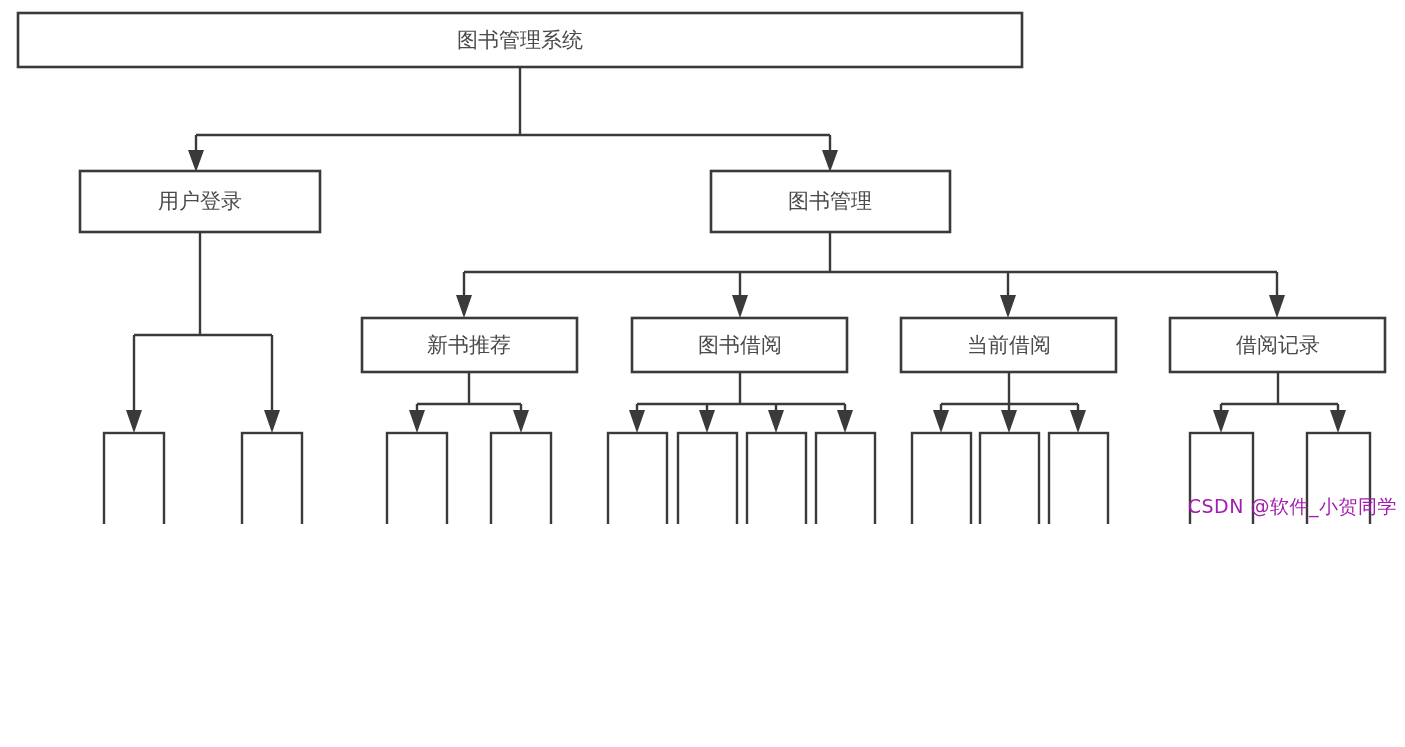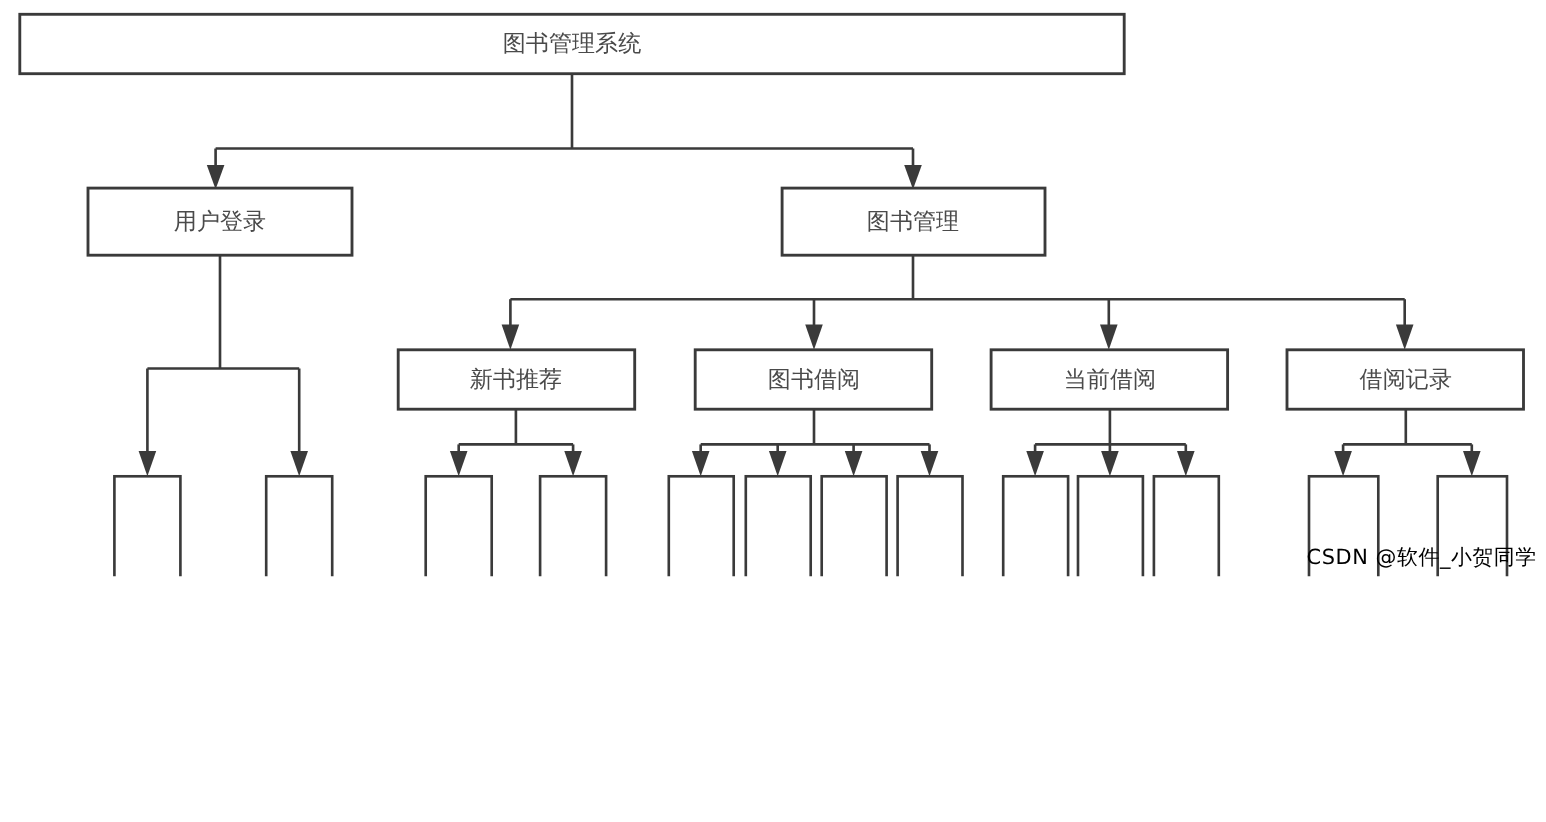--- a/index.html
+++ b/index.html
@@ -65,21 +65,21 @@
     text-align: center;
     white-space: nowrap;
     pointer-events: none;
   }
   .watermark {
     position: absolute;
     right: 8px;
     bottom: 4px;
     font-family: "DejaVu Sans", "Liberation Sans", sans-serif;
     font-size: 19px;
-    color: #000000;
+    color: #a21caf;
     white-space: nowrap;
     letter-spacing: 0.5px;
   }
 </style>
 </head>
 <body>
 
 <div id="stage">
 
   <svg class="diagram" viewBox="0 0 1405 747">

